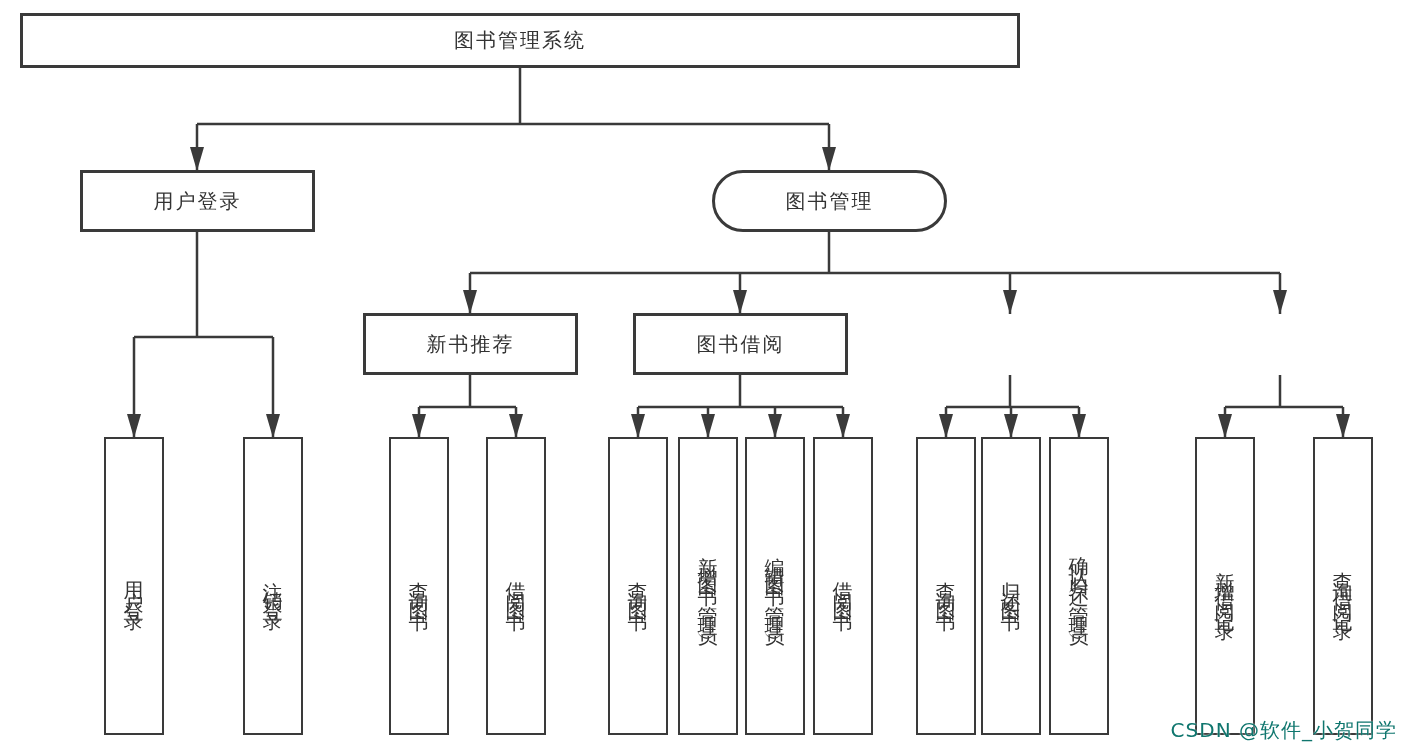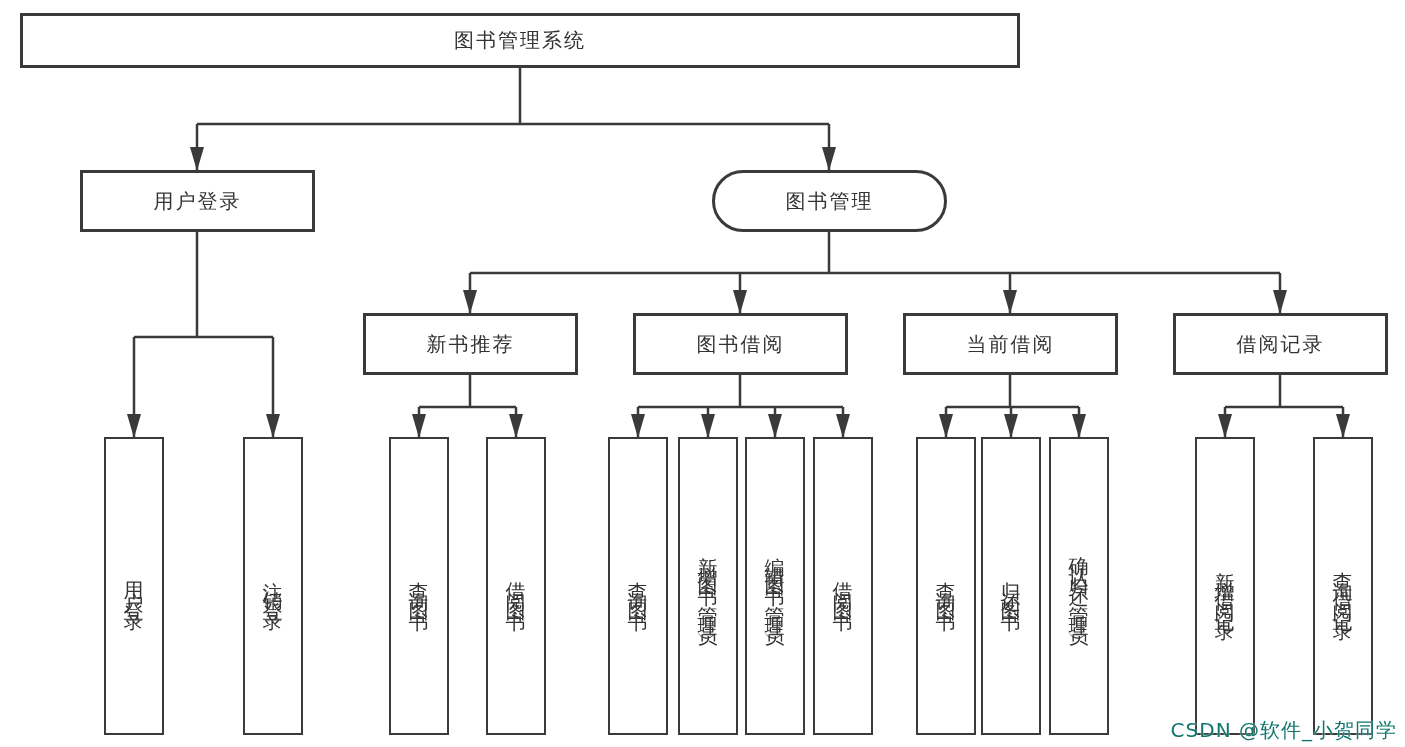--- a/index.html
+++ b/index.html
@@ -96,22 +96,20 @@
     </g>
   </svg>
 
   <div class="node" style="left:20px; top:13px; width:1000px; height:55px;">图书管理系统</div>
 
   <div class="node" style="left:80px; top:170px; width:235px; height:62px;">用户登录</div>
   <div class="node" style="left:712px; top:170px; width:235px; height:62px;border-radius:31px;">图书管理</div>
 
   <div class="node" style="left:633px; top:313px; width:215px; height:62px;">图书借阅</div>
   <div class="node" style="left:363px; top:313px; width:215px; height:62px;">新书推荐</div>
-  <div class="node" style="left:903px; top:313px; width:215px; height:62px;">当前借阅</div>
-  <div class="node" style="left:1173px; top:313px; width:215px; height:62px;">借阅记录</div>
 
   <div class="node leaf" style="left:104px; top:437px; width:60px; height:298px;">
     <span class="vtext">用户登录</span>
   </div>
   <div class="node leaf" style="left:243px; top:437px; width:60px; height:298px;">
     <span class="vtext">注销登录</span>
   </div>
 
   <div class="node leaf" style="left:389px; top:437px; width:60px; height:298px;">
     <span class="vtext">查询图书</span>

